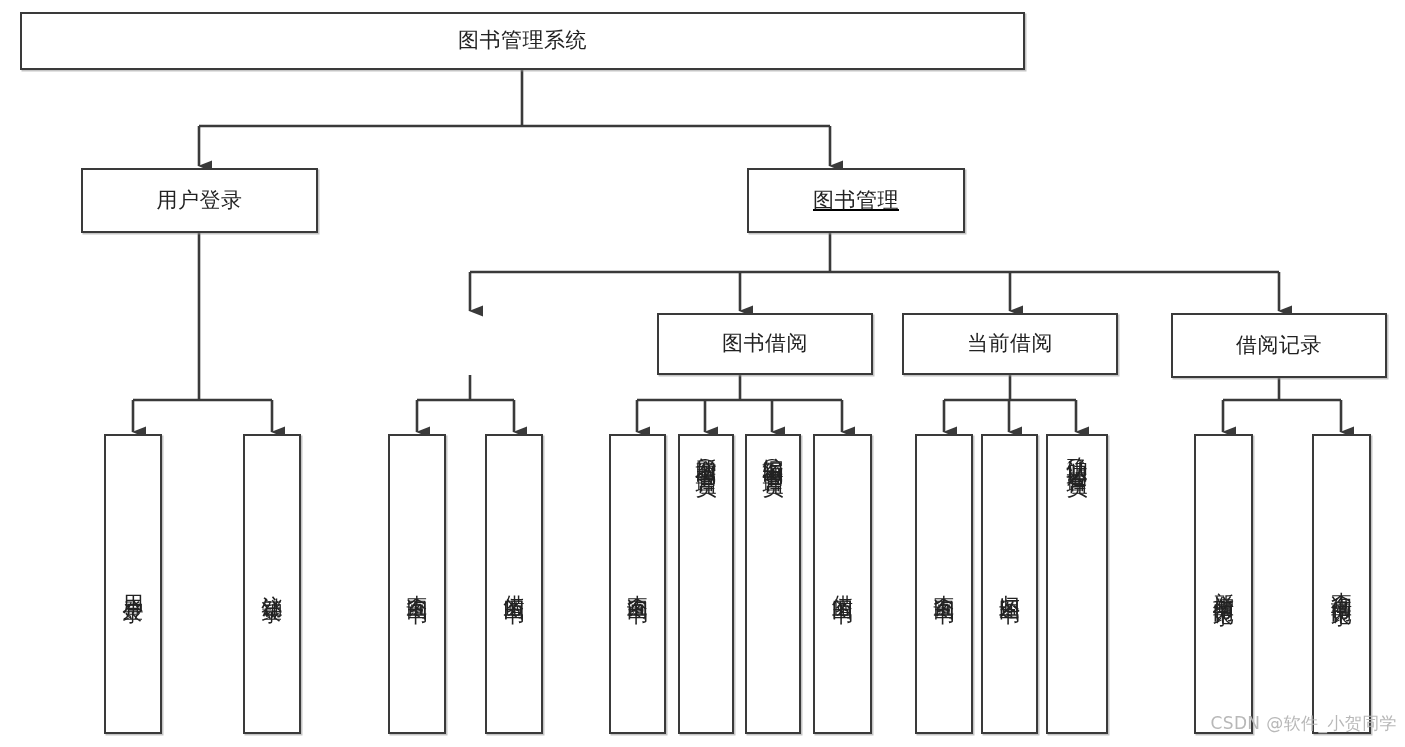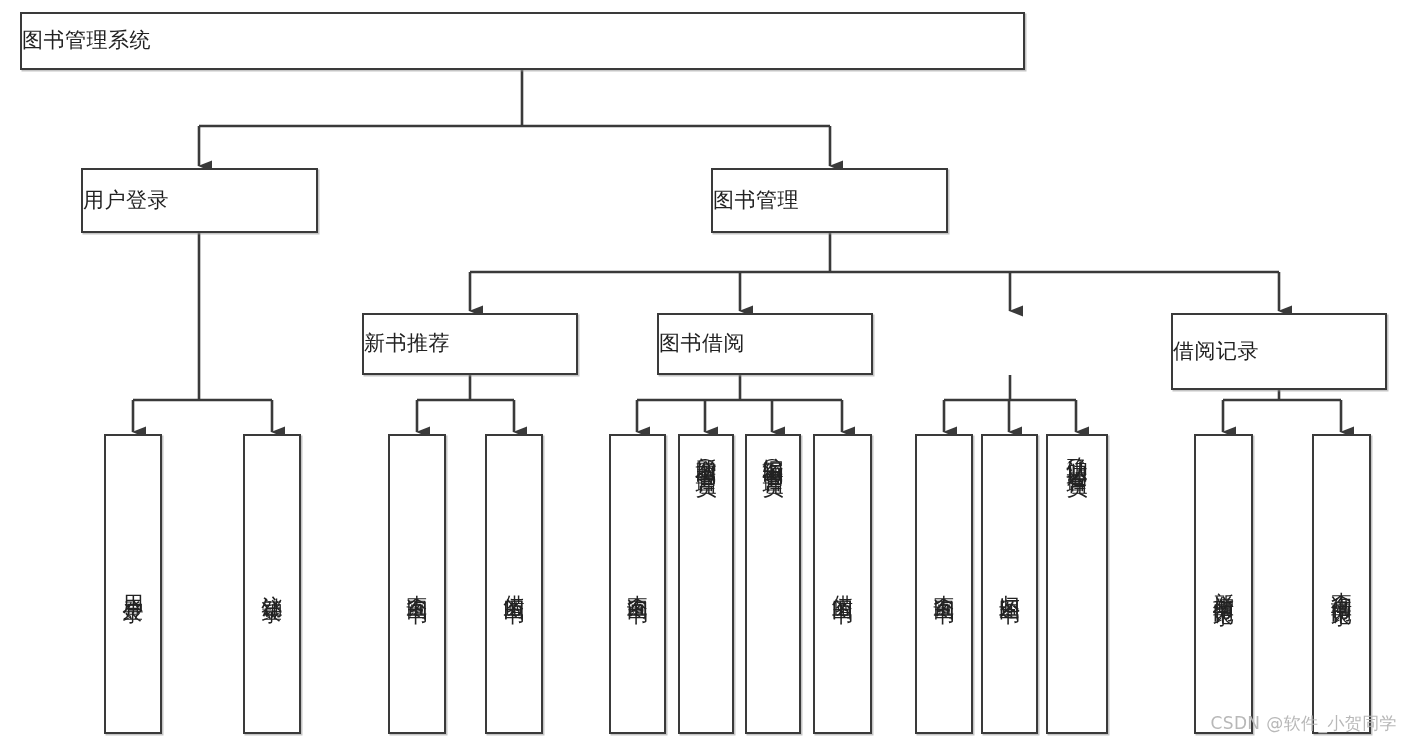--- a/index.html
+++ b/index.html
@@ -27,20 +27,21 @@
     width: 1405px;
     height: 747px;
   }
   .node-box {
     position: absolute;
     box-sizing: border-box;
     background: #ffffff;
     border: 2px solid #3a3a3a;
     display: flex;
     align-items: center;
+    justify-content: center;
     box-shadow: 1.5px 1.5px 0 rgba(150,150,150,0.55);
   }
   .node-label-h {
     font-size: 21px;
     color: #222222;
     line-height: 1.1;
     white-space: nowrap;
     letter-spacing: 0.5px;
   }
   .node-label-v {
@@ -135,34 +136,34 @@
   </svg>
 
   <div class="node-box" style="left:20px; top:12px; width:1005px; height:58px;">
     <span class="node-label-h">图书管理系统</span>
   </div>
 
   <div class="node-box" style="left:81px; top:168px; width:237px; height:65px;">
     <span class="node-label-h">用户登录</span>
   </div>
 
-  <div class="node-box" style="left:711px; top:168px; width:237px; height:65px;">
+  <div class="node-box" style="left:747px; top:168px; width:218px; height:65px;text-decoration:underline;">
     <span class="node-label-h">图书管理</span>
   </div>
 
-  <div class="node-box" style="left:362px; top:313px; width:216px; height:62px;">
-    <span class="node-label-h">新书推荐</span>
-  </div>
 
   <div class="node-box" style="left:657px; top:313px; width:216px; height:62px;">
     <span class="node-label-h">图书借阅</span>
   </div>
 
-
-  <div class="node-box" style="left:1171px; top:313px; width:216px; height:77px;">
+  <div class="node-box" style="left:902px; top:313px; width:216px; height:62px;">
+    <span class="node-label-h">当前借阅</span>
+  </div>
+
+  <div class="node-box" style="left:1171px; top:313px; width:216px; height:65px;">
     <span class="node-label-h">借阅记录</span>
   </div>
 
   <div class="node-box leaf-box center-v" style="left:104px; top:434px; width:58px; height:300px;">
     <span class="node-label-v">用户登录</span>
   </div>
 
   <div class="node-box leaf-box center-v" style="left:243px; top:434px; width:58px; height:300px;">
     <span class="node-label-v">注销登录</span>
   </div>

